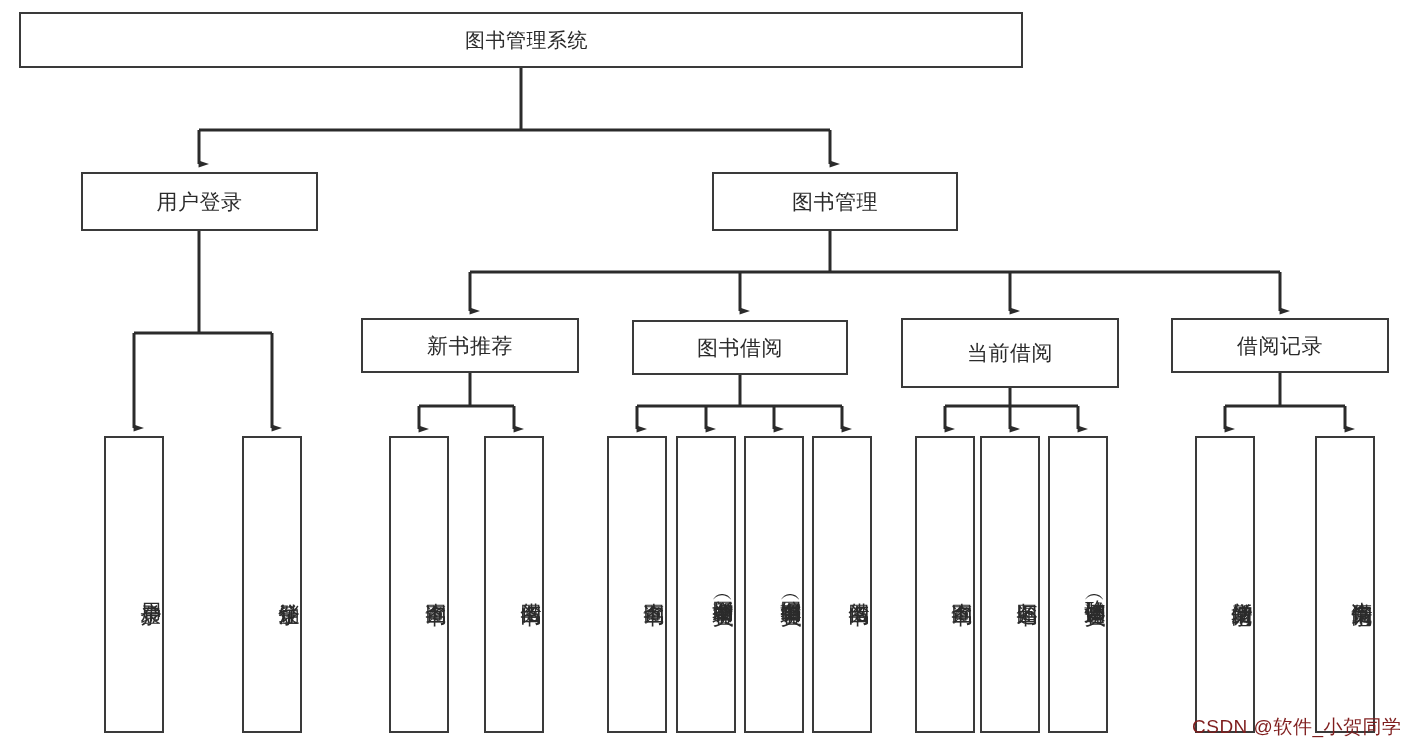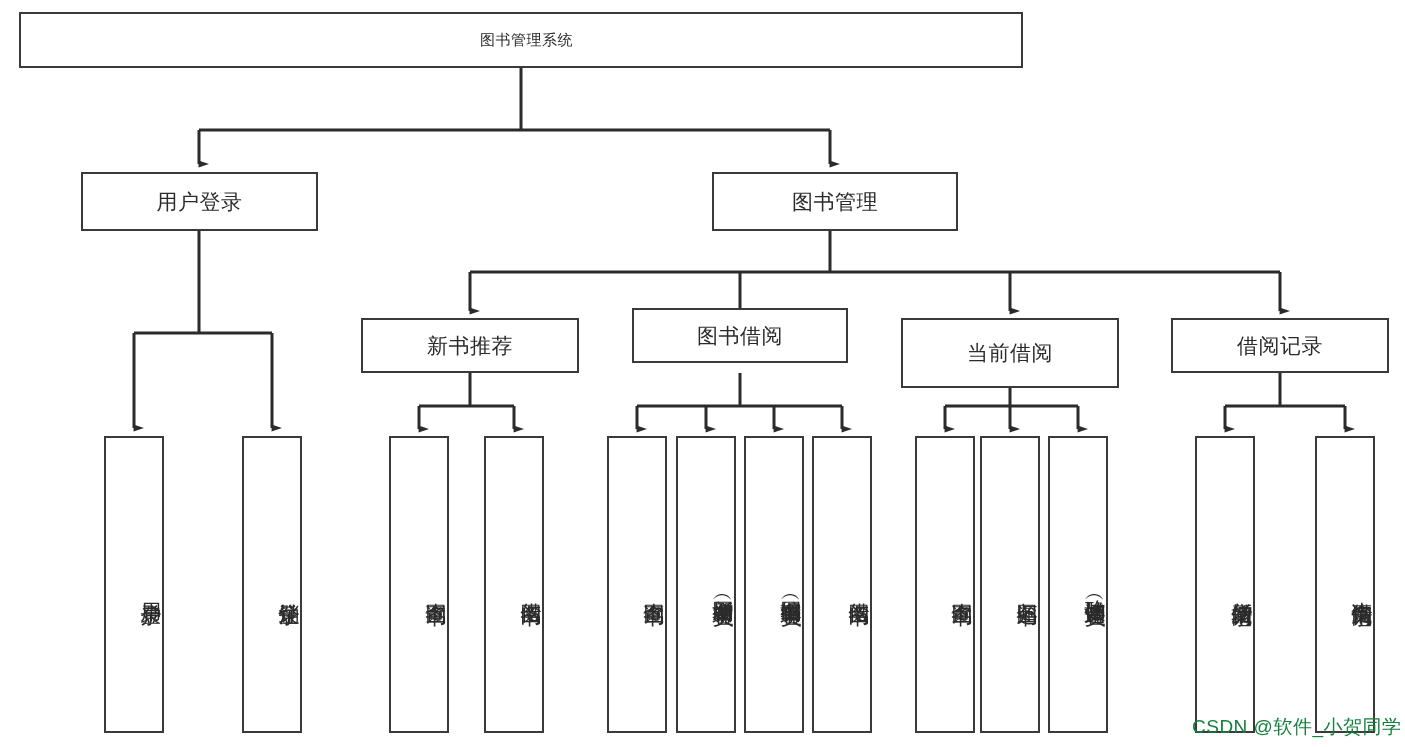--- a/index.html
+++ b/index.html
@@ -34,38 +34,38 @@
     align-items: center;
     justify-content: center;
     color: #2b2b2b;
   }
   .node-h {
     font-size: 21px;
     letter-spacing: 0.5px;
     white-space: nowrap;
   }
   .node-root {
-    font-size: 15px;
+    font-size: 20px;
     padding-left: 11px;
   }
   .node-v {
     writing-mode: vertical-rl;
     text-orientation: upright;
     font-size: 21px;
     line-height: 1.06;
     letter-spacing: 1px;
     padding-top: 6px;
     align-items: flex-start;
     justify-content: center;
     text-align: left;
   }
   .watermark {
     position: absolute;
     font-size: 19px;
-    color: #15803d;
+    color: #7f1d1d;
     white-space: nowrap;
     letter-spacing: 0.5px;
     user-select: none;
   }
 </style>
 </head>
 <body>
 
 <div id="canvas">
 
@@ -118,21 +118,21 @@
       <path d="M 1345 406 L 1345 429" marker-end="url(#arrow)"></path>
     </g>
   </svg>
 
   <div class="node node-h node-root" style="left:19px; top:12px; width:1004px; height:56px;">图书管理系统</div>
 
   <div class="node node-h" style="left:81px; top:172px; width:237px; height:59px;">用户登录</div>
   <div class="node node-h" style="left:712px; top:172px; width:246px; height:59px;">图书管理</div>
 
   <div class="node node-h" style="left:361px; top:318px; width:218px; height:55px;font-family:Liberation Mono, monospace;">新书推荐</div>
-  <div class="node node-h" style="left:632px; top:308px; width:216px; height:55px;">图书借阅</div>
+  <div class="node node-h" style="left:632px; top:320px; width:216px; height:55px;">图书借阅</div>
   <div class="node node-h" style="left:901px; top:318px; width:218px; height:70px;">当前借阅</div>
   <div class="node node-h" style="left:1171px; top:318px; width:218px; height:55px;text-align:center;">借阅记录</div>
 
   <div class="node node-v" style="left:104px; top:436px; width:60px; height:297px;">用户登录</div>
   <div class="node node-v" style="left:242px; top:436px; width:60px; height:297px;">注销登录</div>
 
   <div class="node node-v" style="left:389px; top:436px; width:60px; height:297px;">查询图书</div>
   <div class="node node-v" style="left:484px; top:436px; width:60px; height:297px;">借阅图书</div>
 
   <div class="node node-v" style="left:607px; top:436px; width:60px; height:297px;">查询图书</div>

